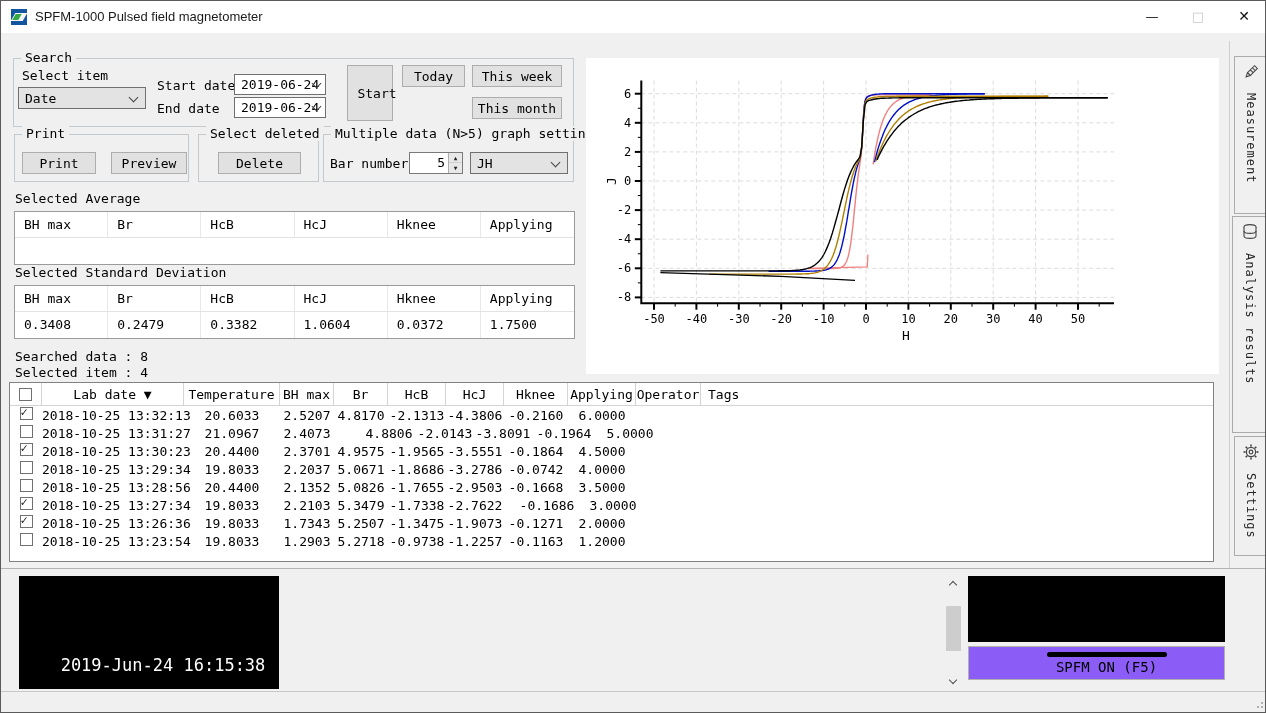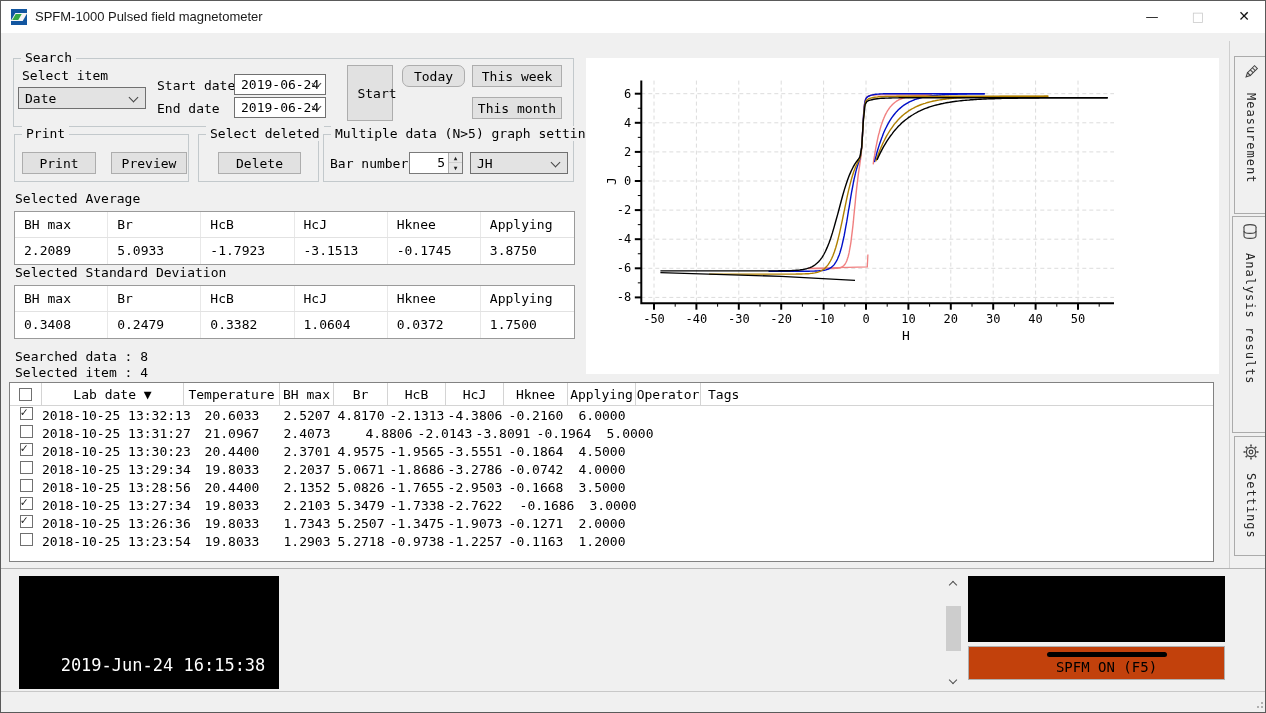--- a/index.html
+++ b/index.html
@@ -76,21 +76,21 @@
   .console{ position:absolute; left:286px; top:576px; width:655px; height:112px; font-size:12px;
             line-height:15px; white-space:pre; color:#000; }
   .vscroll{ position:absolute; left:944px; top:575px; width:17px; height:113px; background:#f0f0f0; }
   .vs-arrow{ position:absolute; left:0; width:17px; height:15px; }
   .vs-arrow .c{ position:absolute; left:5px; width:6px; height:6px; border-right:1.4px solid #505050;
                 border-bottom:1.4px solid #505050; }
   .vs-up{ top:0; } .vs-up .c{ top:6px; transform:rotate(-135deg); }
   .vs-dn{ bottom:0; } .vs-dn .c{ top:3px; transform:rotate(45deg); }
   .vs-thumb{ position:absolute; left:1px; top:30px; width:15px; height:45px; background:#cdcdcd; }
   .hv-panel{ position:absolute; left:967px; top:575px; width:257px; height:66px; background:#000; }
-  .spfm-btn{ position:absolute; left:967px; top:645px; width:257px; height:34px; background:#c2410c;
+  .spfm-btn{ position:absolute; left:967px; top:645px; width:257px; height:34px; background:#8b5cf6;
              border:1px solid #b0b0b0; text-align:center;padding-left:20px; }
   .spfm-bar{ width:120px; height:5px; background:#000; border-radius:3px; margin:5px auto 2px; }
   .spfm-label{ font-size:14px; color:#000; }
   
   .statusbar{ position:absolute; left:0; top:690px; width:100%; height:23px; background:#f0f0f0;
               border-top:1px solid #c8c8c8; }
   .grip{ position:absolute; right:6px; bottom:6px; width:2px; height:2px; background:#b0b0b0;
          box-shadow: 8px 0 #b0b0b0, 8px -4px #b0b0b0, 8px -8px #b0b0b0, 4px 0 #b0b0b0,
                      4px -4px #b0b0b0, 0 0 #b0b0b0; }
 </style>
@@ -121,21 +121,21 @@
     <div class="combo white" style="left:220px;top:15px;width:92px;height:21px;">
       <span>2019-06-24</span>
       <span class="chev" style="top:5px;right:5px;"></span>
     </div>
     <span class="lbl" style="left:143px;top:42px;">End date</span>
     <div class="combo white" style="left:220px;top:38px;width:92px;height:21px;">
       <span>2019-06-24</span>
       <span class="chev" style="top:5px;right:5px;"></span>
     </div>
     <div class="btn" style="left:333px;top:6px;width:46px;height:56px;padding-left:14px;">Start</div>
-    <div class="btn" style="left:388px;top:6px;width:63px;height:22px;border-radius:7px;">Today</div>
+    <div class="btn" style="left:388px;top:6px;width:63px;height:22px;">Today</div>
     <div class="btn" style="left:458px;top:6px;width:90px;height:22px;">This week</div>
     <div class="btn" style="left:458px;top:38px;width:90px;height:22px;">This month</div>
   </div>
 
   <div class="groupbox" style="left:13px;top:133px;width:175px;height:48px;">
     <span class="gb-label">Print</span>
     <div class="btn" style="left:7px;top:17px;width:74px;height:22px;">Print</div>
     <div class="btn" style="left:96px;top:17px;width:76px;height:22px;">Preview</div>
   </div>
 
@@ -162,28 +162,20 @@
 
   <div class="stat-title" style="left:14px;top:190px;">Selected Average</div>
   <div class="stat-table" style="left:13px;top:210px;" id="avg-table">
       <div class="stat-row hdr">
         <div class="stat-cell">BH max</div>
         <div class="stat-cell">Br</div>
         <div class="stat-cell">HcB</div>
         <div class="stat-cell">HcJ</div>
         <div class="stat-cell">Hknee</div>
         <div class="stat-cell">Applying</div>
-      </div>
-      <div class="stat-row val">
-        <div class="stat-cell">2.2089</div>
-        <div class="stat-cell">5.0933</div>
-        <div class="stat-cell">-1.7923</div>
-        <div class="stat-cell">-3.1513</div>
-        <div class="stat-cell">-0.1745</div>
-        <div class="stat-cell">3.8750</div>
       </div>
     </div>
 
   <div class="stat-title" style="left:14px;top:264px;">Selected Standard Deviation</div>
   <div class="stat-table" style="left:13px;top:284px;" id="std-table">
       <div class="stat-row hdr">
         <div class="stat-cell">BH max</div>
         <div class="stat-cell">Br</div>
         <div class="stat-cell">HcB</div>
         <div class="stat-cell">HcJ</div>

